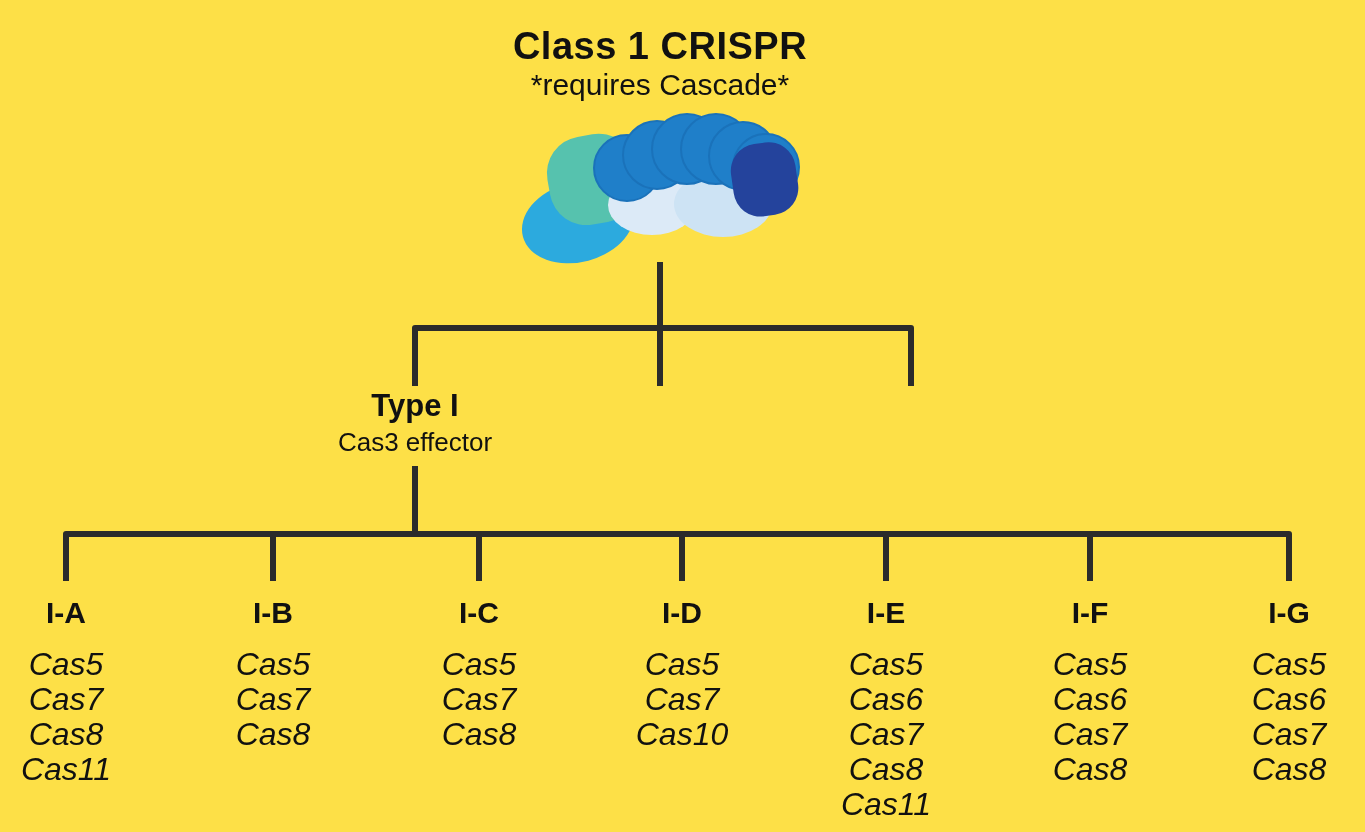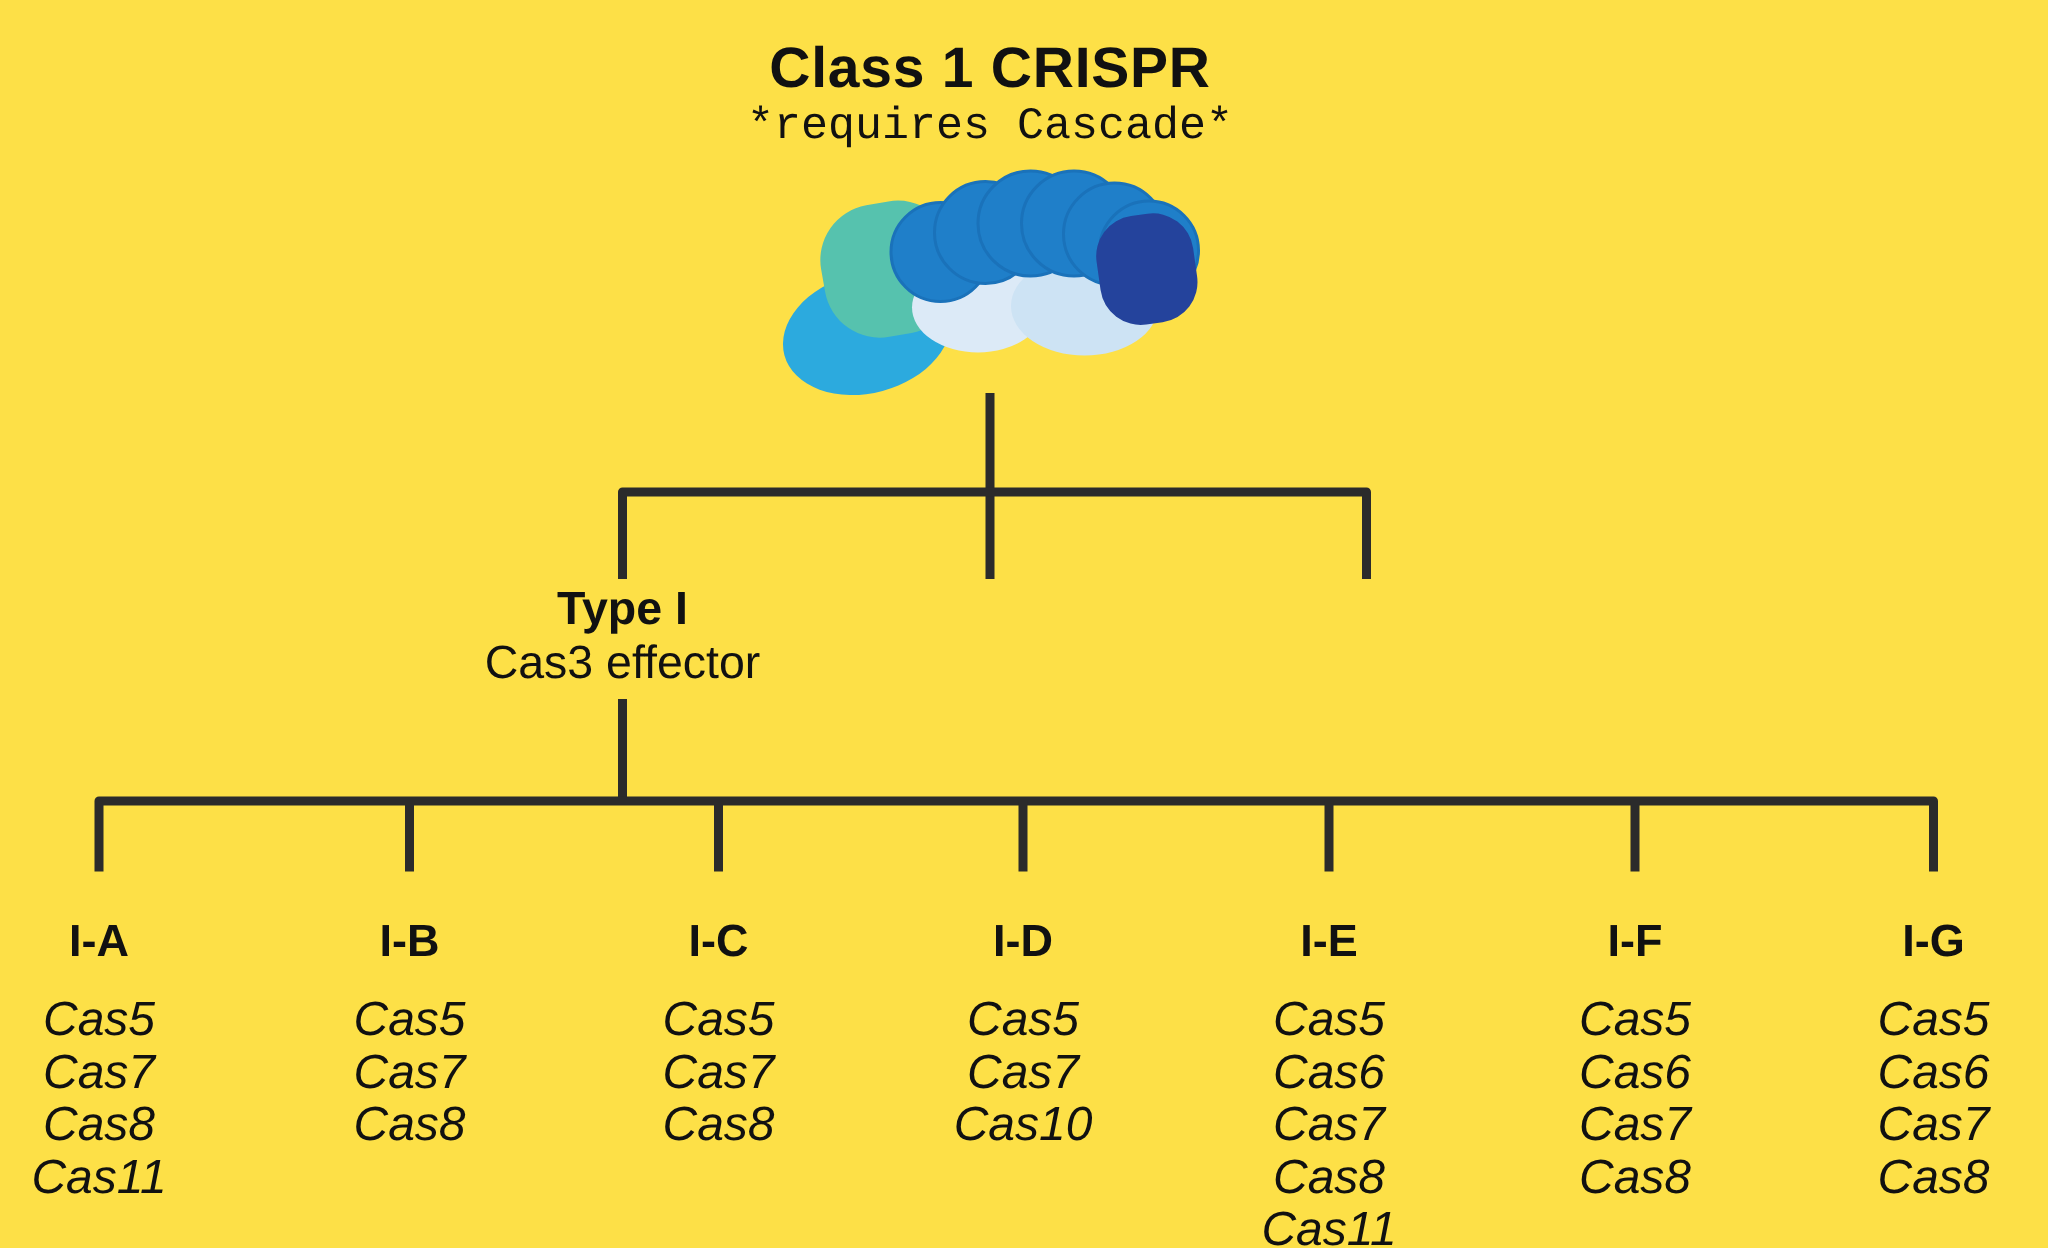--- a/index.html
+++ b/index.html
@@ -7,25 +7,25 @@
     position: relative;
     width: 1365px;
     height: 832px;
     background: #fde047;
     font-family: "Liberation Sans", "DejaVu Sans", sans-serif;
     color: #111111;
     overflow: hidden;
   }
   .centered { position: absolute; transform: translateX(-50%); text-align: center; white-space: nowrap; }
   .title    { top: 24px;  font-size: 38px; font-weight: 700; line-height: 44px; letter-spacing: 0.5px; }
-  .subtitle { top: 68px;  font-size: 30px; font-weight: 400; line-height: 34px; font-family: Liberation Mono, monospace; }
+  .subtitle { top: 68px;  font-size: 30px; font-weight: 400; line-height: 34px; }
   .type-node { top: 388px; }
   .type-label    { font-size: 31px; font-weight: 700; line-height: 36px; }
-  .type-effector { font-size: 31px; font-weight: 400; line-height: 32px; margin-top: 2px; }
-  .subtype-node { top: 608px; text-align: center; }
+  .type-effector { font-size: 26px; font-weight: 400; line-height: 32px; margin-top: 2px; }
+  .subtype-node { top: 593px; text-align: center; }
   .subtype-label { font-size: 30px; font-weight: 700; line-height: 40px; }
   .gene-list {
     margin-top: 14px;
     font-size: 32px;
     font-style: italic;
     line-height: 35px;
     white-space: pre-line;
   }
   svg { position: absolute; display: block; }
   #tree-svg { left: 0; top: 0; }

